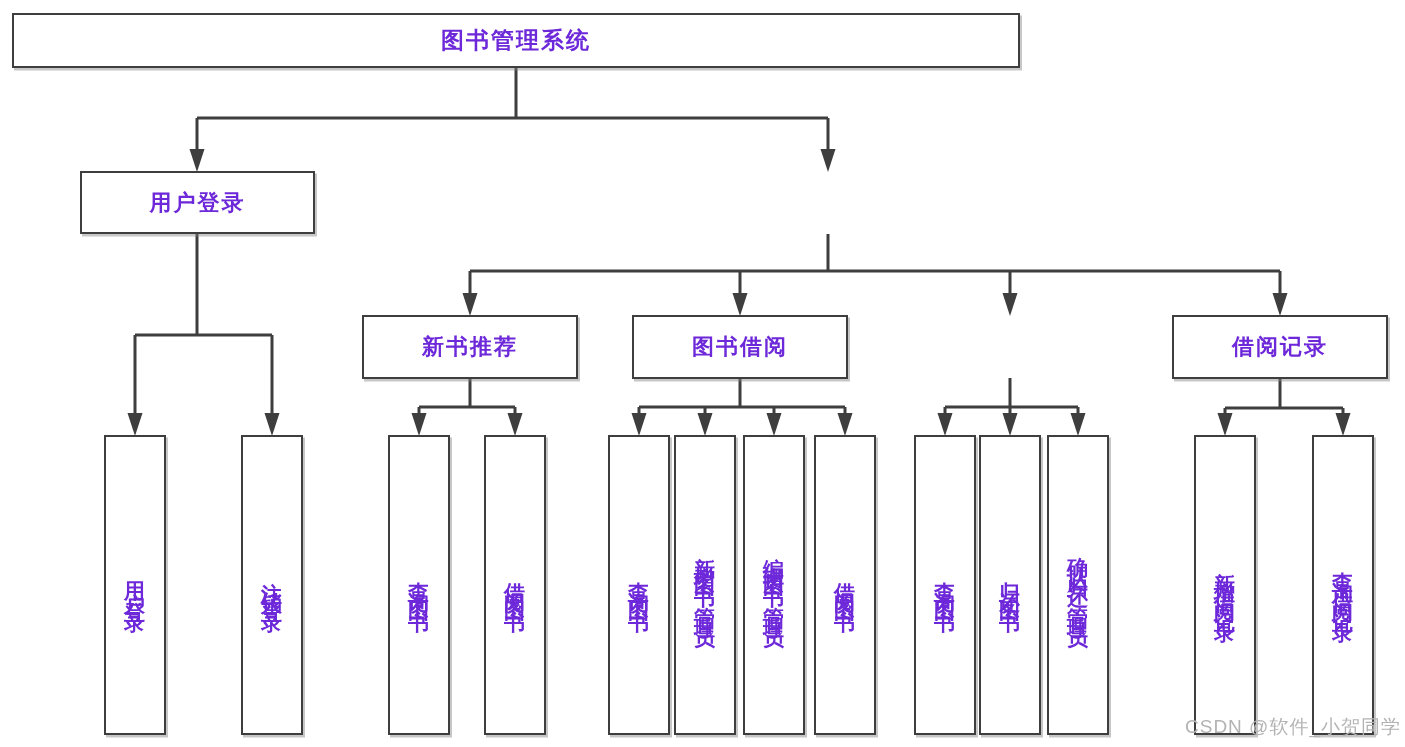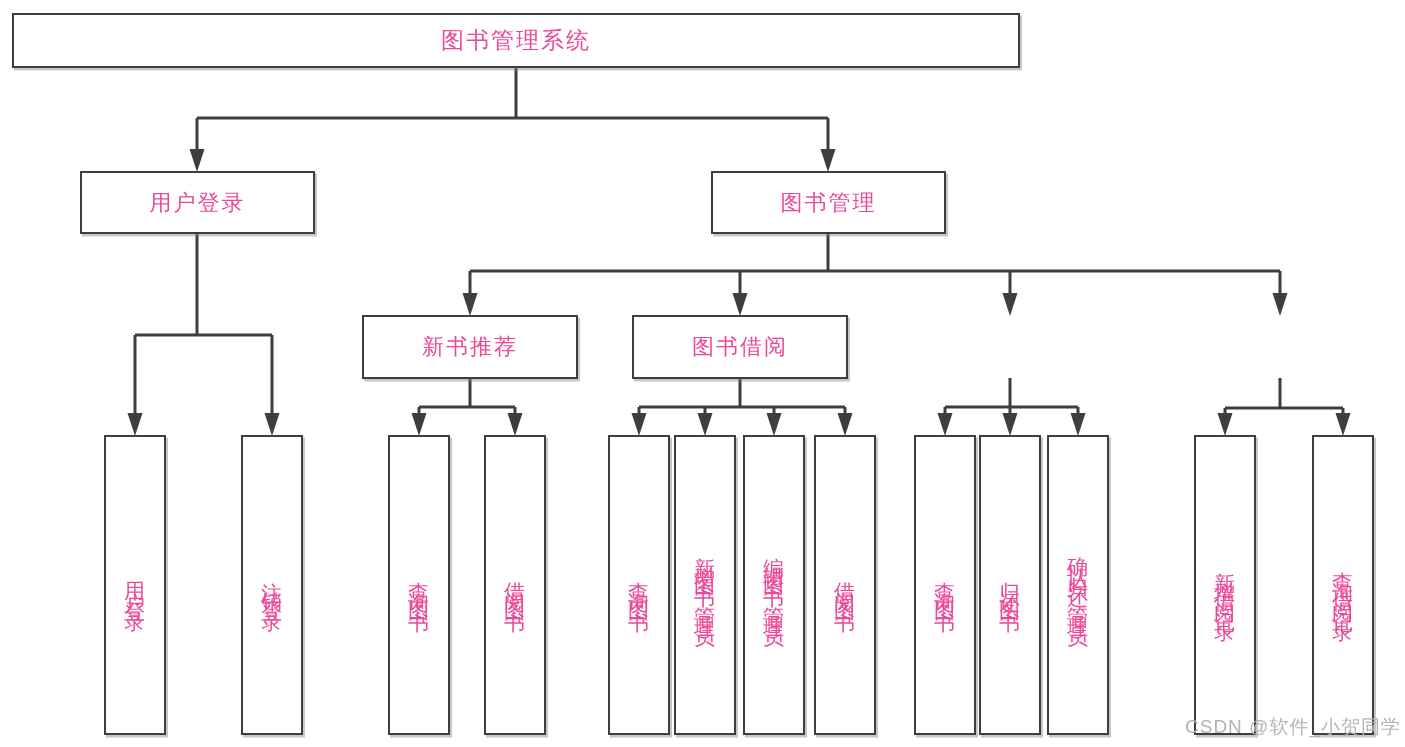--- a/index.html
+++ b/index.html
@@ -20,22 +20,23 @@
     left: 0;
     top: 0;
     z-index: 1;
   }
   .box {
     position: absolute;
     box-sizing: border-box;
     background: #ffffff;
     border: 2.5px solid #3e3e3e;
     box-shadow: 2px 2.5px 0 rgba(130,130,130,0.45);
-    color: #ec4899;
+    color: #6d28d9;
     z-index: 2;
+    font-weight: bold;
   }
   .box.h {
     display: flex;
     align-items: center;
     justify-content: center;
     font-size: 22px;
     letter-spacing: 2px;
     white-space: nowrap;
   }
   .box.h.root {
@@ -107,24 +108,24 @@
       <polygon points="1002.5,413 1017.5,413 1010,436"></polygon>
       <polygon points="1070.5,413 1085.5,413 1078,436"></polygon>
       <polygon points="1217.5,413 1232.5,413 1225,436"></polygon>
       <polygon points="1335.5,413 1350.5,413 1343,436"></polygon>
     </g>
   </svg>
 
   <div class="box h root" style="left:12px; top:13px; width:1008px; height:55px">图书管理系统</div>
 
   <div class="box h" style="left:80px; top:171px; width:235px; height:63px">用户登录</div>
-  <div class="box h" style="left:711px; top:171px; width:235px; height:63px">图书管理</div>
 
   <div class="box h" style="left:362px; top:315px; width:216px; height:64px">新书推荐</div>
   <div class="box h" style="left:632px; top:315px; width:216px; height:64px">图书借阅</div>
+  <div class="box h" style="left:1172px; top:315px; width:216px; height:64px">借阅记录</div>
 
   <div class="box v" style="left:104px; top:435px; width:62px; height:300px">用户登录</div>
   <div class="box v" style="left:241px; top:435px; width:62px; height:300px">注销登录</div>
 
   <div class="box v" style="left:388px; top:435px; width:62px; height:300px">查询图书</div>
   <div class="box v" style="left:484px; top:435px; width:62px; height:300px">借阅图书</div>
 
   <div class="box v" style="left:608px; top:435px; width:62px; height:300px">查询图书</div>
   <div class="box v" style="left:674px; top:435px; width:62px; height:300px">新增图书（管理员）</div>
   <div class="box v" style="left:743px; top:435px; width:62px; height:300px">编辑图书（管理员）</div>

